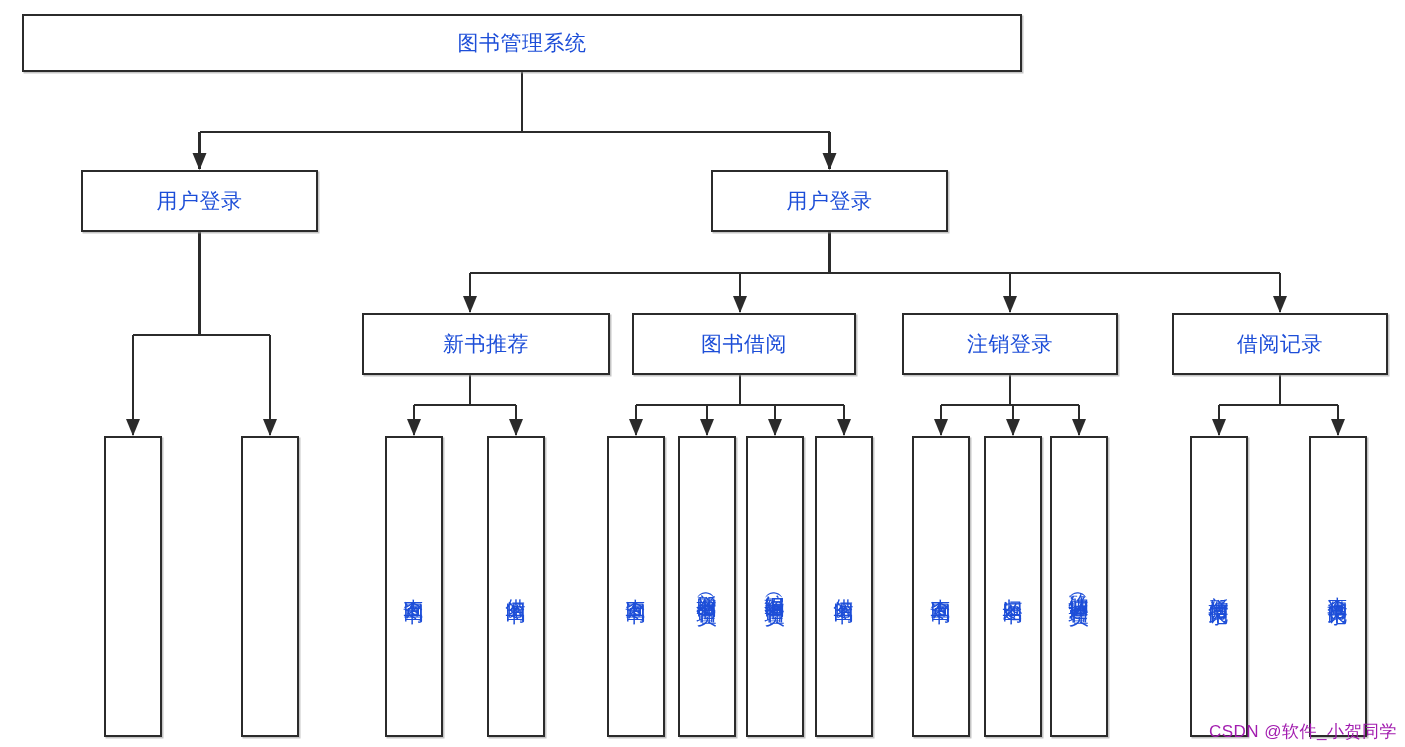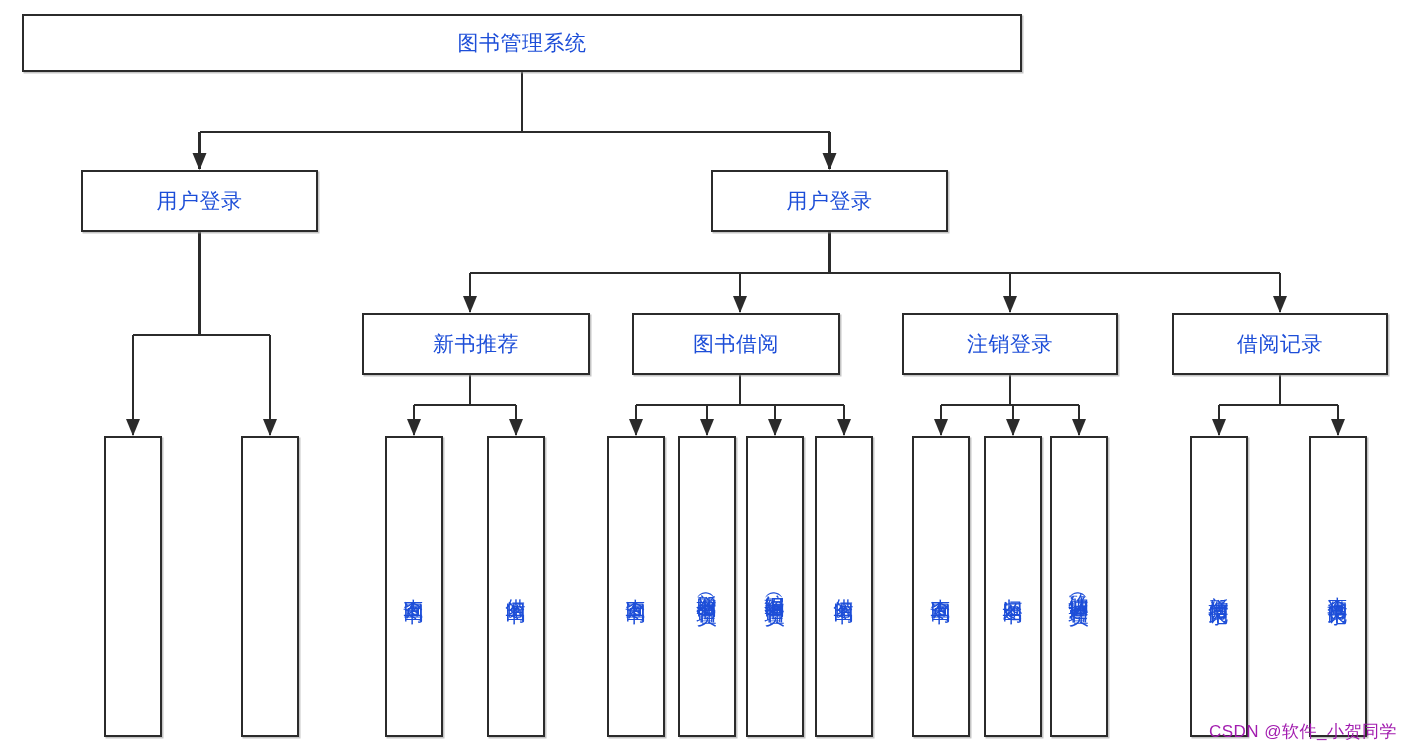--- a/index.html
+++ b/index.html
@@ -131,24 +131,24 @@
   <div id="nodes">
       <div class="node" style="left: 22px; top: 14px; width: 1000px; height: 58px;">
         <span class="label">图书管理系统</span>
       </div>
       <div class="node" style="left: 81px; top: 170px; width: 237px; height: 62px;">
         <span class="label">用户登录</span>
       </div>
       <div class="node" style="left: 711px; top: 170px; width: 237px; height: 62px;">
         <span class="label">用户登录</span>
       </div>
-      <div class="node" style="left: 362px; top: 313px; width: 228px; height: 62px;">
+      <div class="node" style="left: 362px; top: 313px; width: 248px; height: 62px;">
         <span class="label">新书推荐</span>
       </div>
-      <div class="node" style="left: 632px; top: 313px; width: 208px; height: 62px;">
+      <div class="node" style="left: 632px; top: 313px; width: 224px; height: 62px;">
         <span class="label">图书借阅</span>
       </div>
       <div class="node" style="left: 902px; top: 313px; width: 216px; height: 62px;">
         <span class="label">注销登录</span>
       </div>
       <div class="node" style="left: 1172px; top: 313px; width: 216px; height: 62px;">
         <span class="label">借阅记录</span>
       </div>
       <div class="node vertical" style="left: 104px; top: 436px; width: 58px; height: 301px;">
         <span class="label">用户登录</span>

